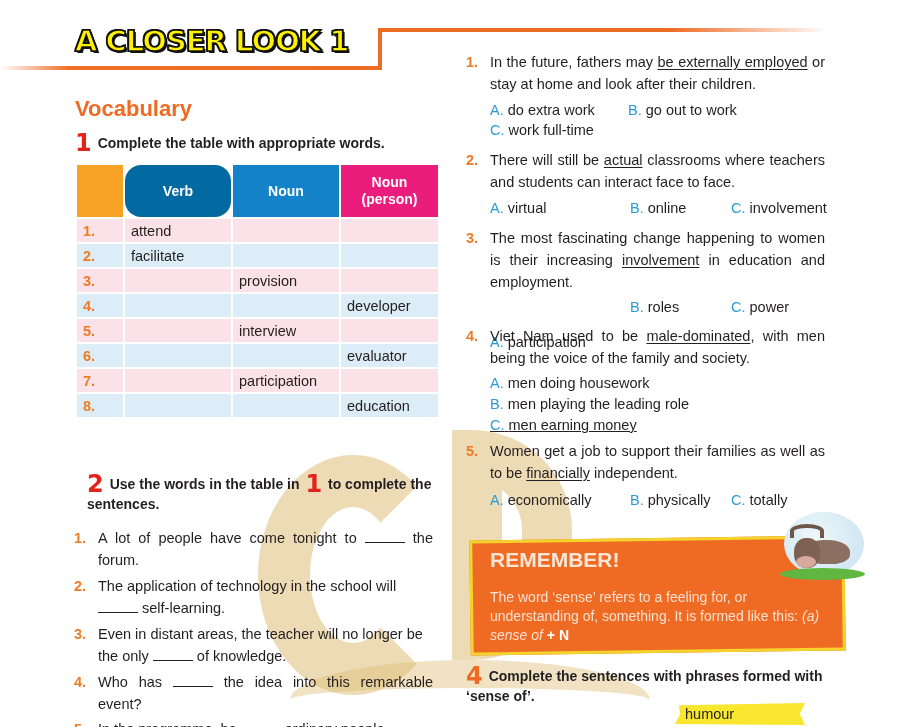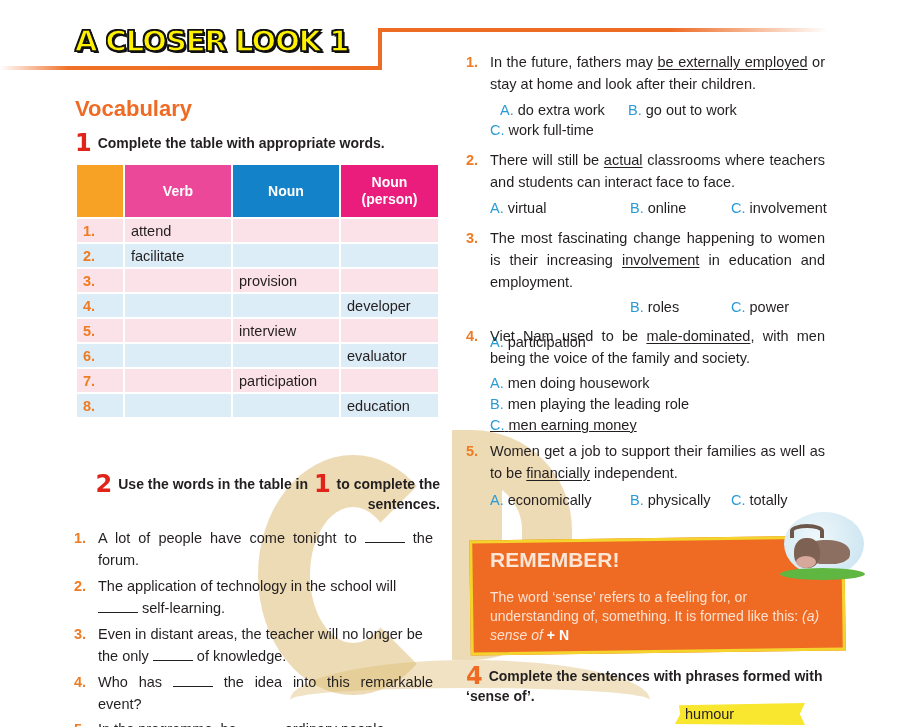--- a/index.html
+++ b/index.html
@@ -61,21 +61,21 @@
 
     
     table.vocab {
       position: absolute; left: 75px; top: 163px; width: 365px;
       border-collapse: separate; border-spacing: 2px; font-size: 14.5px;
     }
     table.vocab th {
       color: #fff; font-weight: bold; font-size: 14px; height: 50px; line-height: 17px;
     }
     th.h0 { background: #f7a224; width: 44px; }
-    th.h1 { background: #ec4899; width: 104px; }
+    th.h1 { background: #0369a1; width: 104px; border-radius: 16px; }
     th.h2 { background: #1482c8; width: 104px; }
     th.h3 { background: #ea1c7c; }
     table.vocab td { height: 23px; padding: 0 6px; vertical-align: middle; }
     tr.pink td { background: #fbe1e8; }
     tr.blue td { background: #dcedf7; }
     td.num { color: #ef7b23; font-weight: bold; }
 
     .q { position: absolute; font-size: 14.5px; line-height: 22px; color: #231f20; }
     .q .n { color: #ef7b23; font-weight: bold; position: absolute; left: -24px; }
     .q.just { text-align: justify; }
@@ -183,21 +183,21 @@
     </tr>
     <tr class="blue">
       <td class="num">8.</td>
       <td></td>
       <td></td>
       <td>education</td>
     </tr>
   </tbody>
 </table>
 
-<div class="abs task-head" style="left:75px; top:474px; width:365px;text-align:right;">
+<div class="abs task-head" style="left:87px; top:474px; width:365px;">
   <span class="task-num">2</span><span>Use the words in the table in</span>
   <span class="task-num" style="margin:0 2px;">1</span>
   <span>to complete the sentences.</span>
 </div>
 
 <div class="q just" style="left:98px; top:527px; width:335px;">
   <span class="n">1.</span>
   <span>A lot of people have come tonight to</span>
   <span class="blank"></span>
   <span>the forum.</span>
@@ -224,21 +224,21 @@
   <span class="n">5.</span>
   <span>In the programme, he</span>
   <span class="blank"></span>
   <span>ordinary people</span>
 </div>
 
 <div class="q just" style="left:490px; top:51px; width:335px;">
   <span class="n">1.</span>
   <span>In the future, fathers may </span><u>be externally employed</u><span> or stay at home and look after their children.</span>
 </div>
-<div class="opt" style="left:500px; top:100px;"><span class="l">A.</span> <span>do extra work</span></div>
+<div class="opt" style="left:490px; top:100px;"><span class="l">A.</span> <span>do extra work</span></div>
 <div class="opt" style="left:628px; top:100px;text-align:center;"><span class="l">B.</span> <span>go out to work</span></div>
 <div class="opt" style="left:490px; top:120px;"><span class="l">C.</span> <span>work full-time</span></div>
 
 <div class="q just" style="left:490px; top:149px; width:335px;">
   <span class="n">2.</span>
   <span>There will still be </span><u>actual</u><span> classrooms where teachers and students can interact face to face.</span>
 </div>
 <div class="opt" style="left:490px; top:198px;"><span class="l">A.</span> <span>virtual</span></div>
 <div class="opt" style="left:630px; top:198px;"><span class="l">B.</span> <span>online</span></div>
 <div class="opt" style="left:731px; top:198px;"><span class="l">C.</span> <span>involvement</span></div>

